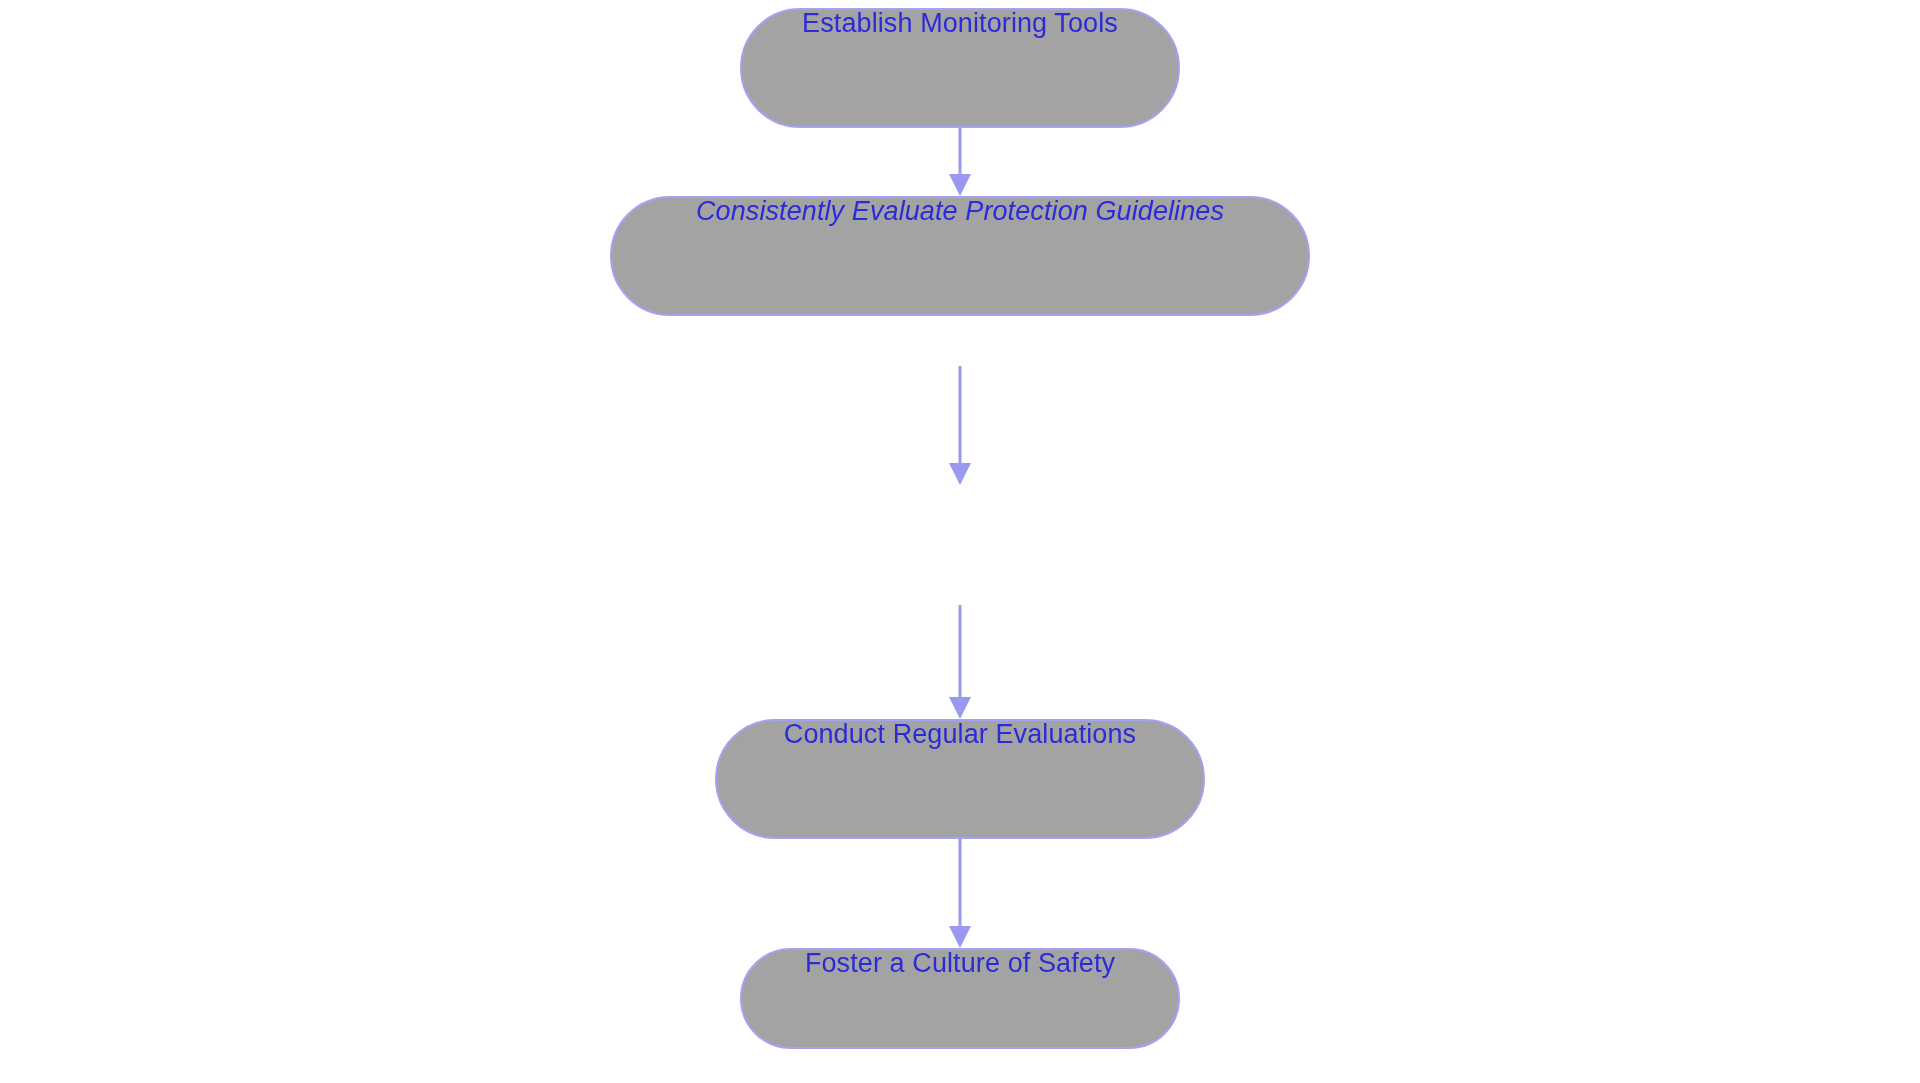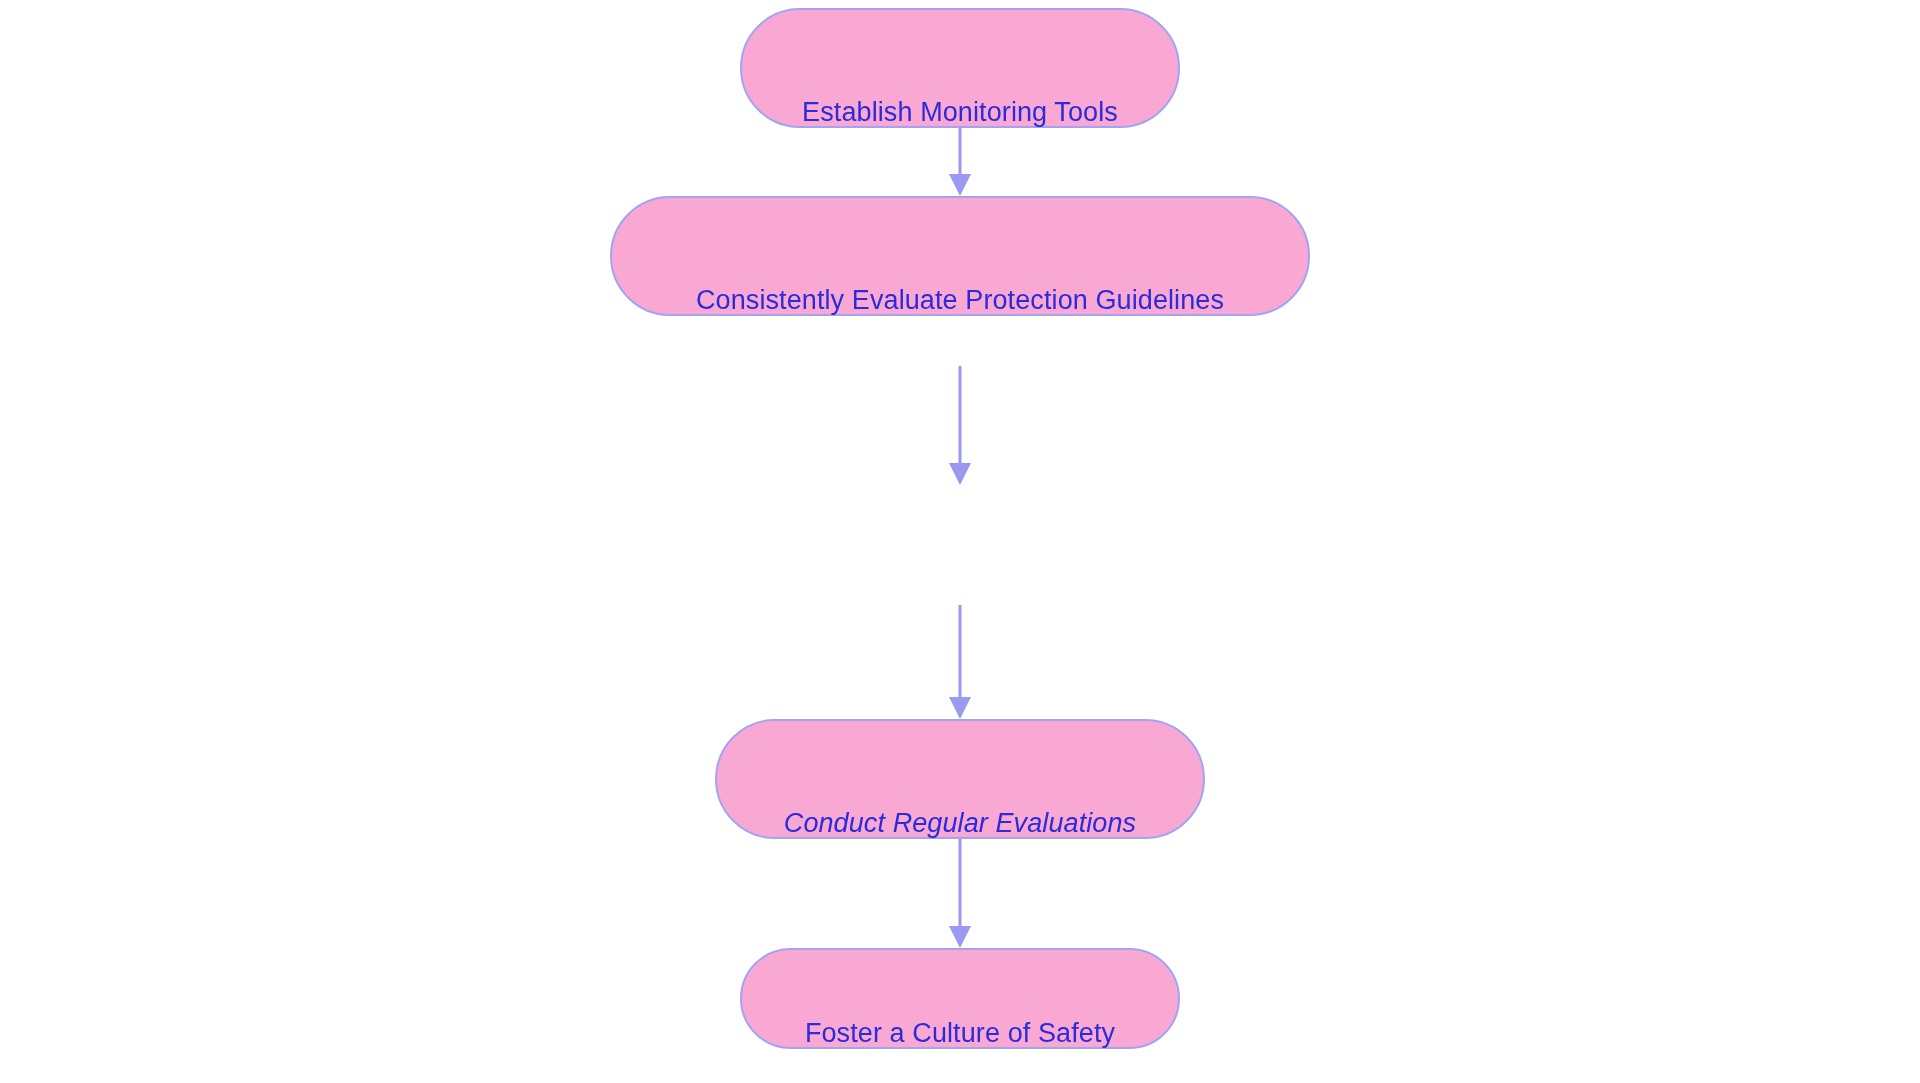--- a/index.html
+++ b/index.html
@@ -18,23 +18,23 @@
     width: 1920px;
     height: 1083px;
     background: #ffffff;
   }
   .node {
     position: absolute;
     left: 50%;
     transform: translateX(-50%);
     box-sizing: border-box;
     display: flex;
-    align-items: flex-end;
+    align-items: flex-start;
     justify-content: center;
-    background: #f9a8d4;
+    background: #a3a3a3;
     border: 2px solid #a3a3f5;
     border-radius: 9999px;
     color: #2b2bd9;
     white-space: nowrap;
     letter-spacing: 0.1px;
   }
   .node-label {
     font-size: 27px;
     line-height: 1;
     color: #2b2bd9;
@@ -81,26 +81,26 @@
     <svg width="40" height="109" viewBox="0 0 40 109">
       <line x1="20" y1="0" x2="20" y2="95" stroke="#9999f0" stroke-width="3"></line>
       <polygon points="20,109 9,87 31,87" fill="#9999f0"></polygon>
     </svg>
   </div>
 
   <div class="node" style="top:8px;width:440px;height:120px;">
     <span class="node-label">Establish Monitoring Tools</span>
   </div>
 
-  <div class="node" style="top:196px;width:700px;height:120px;">
+  <div class="node" style="top:196px;width:700px;height:120px;font-style:italic;">
     <span class="node-label">Consistently Evaluate Protection Guidelines</span>
   </div>
 
 
-  <div class="node" style="top:719px;width:490px;height:120px;font-style:italic;">
+  <div class="node" style="top:719px;width:490px;height:120px;">
     <span class="node-label">Conduct Regular Evaluations</span>
   </div>
 
   <div class="node" style="top:948px;width:440px;height:101px;">
     <span class="node-label">Foster a Culture of Safety</span>
   </div>
 
 </div>
 
 </body></html>

